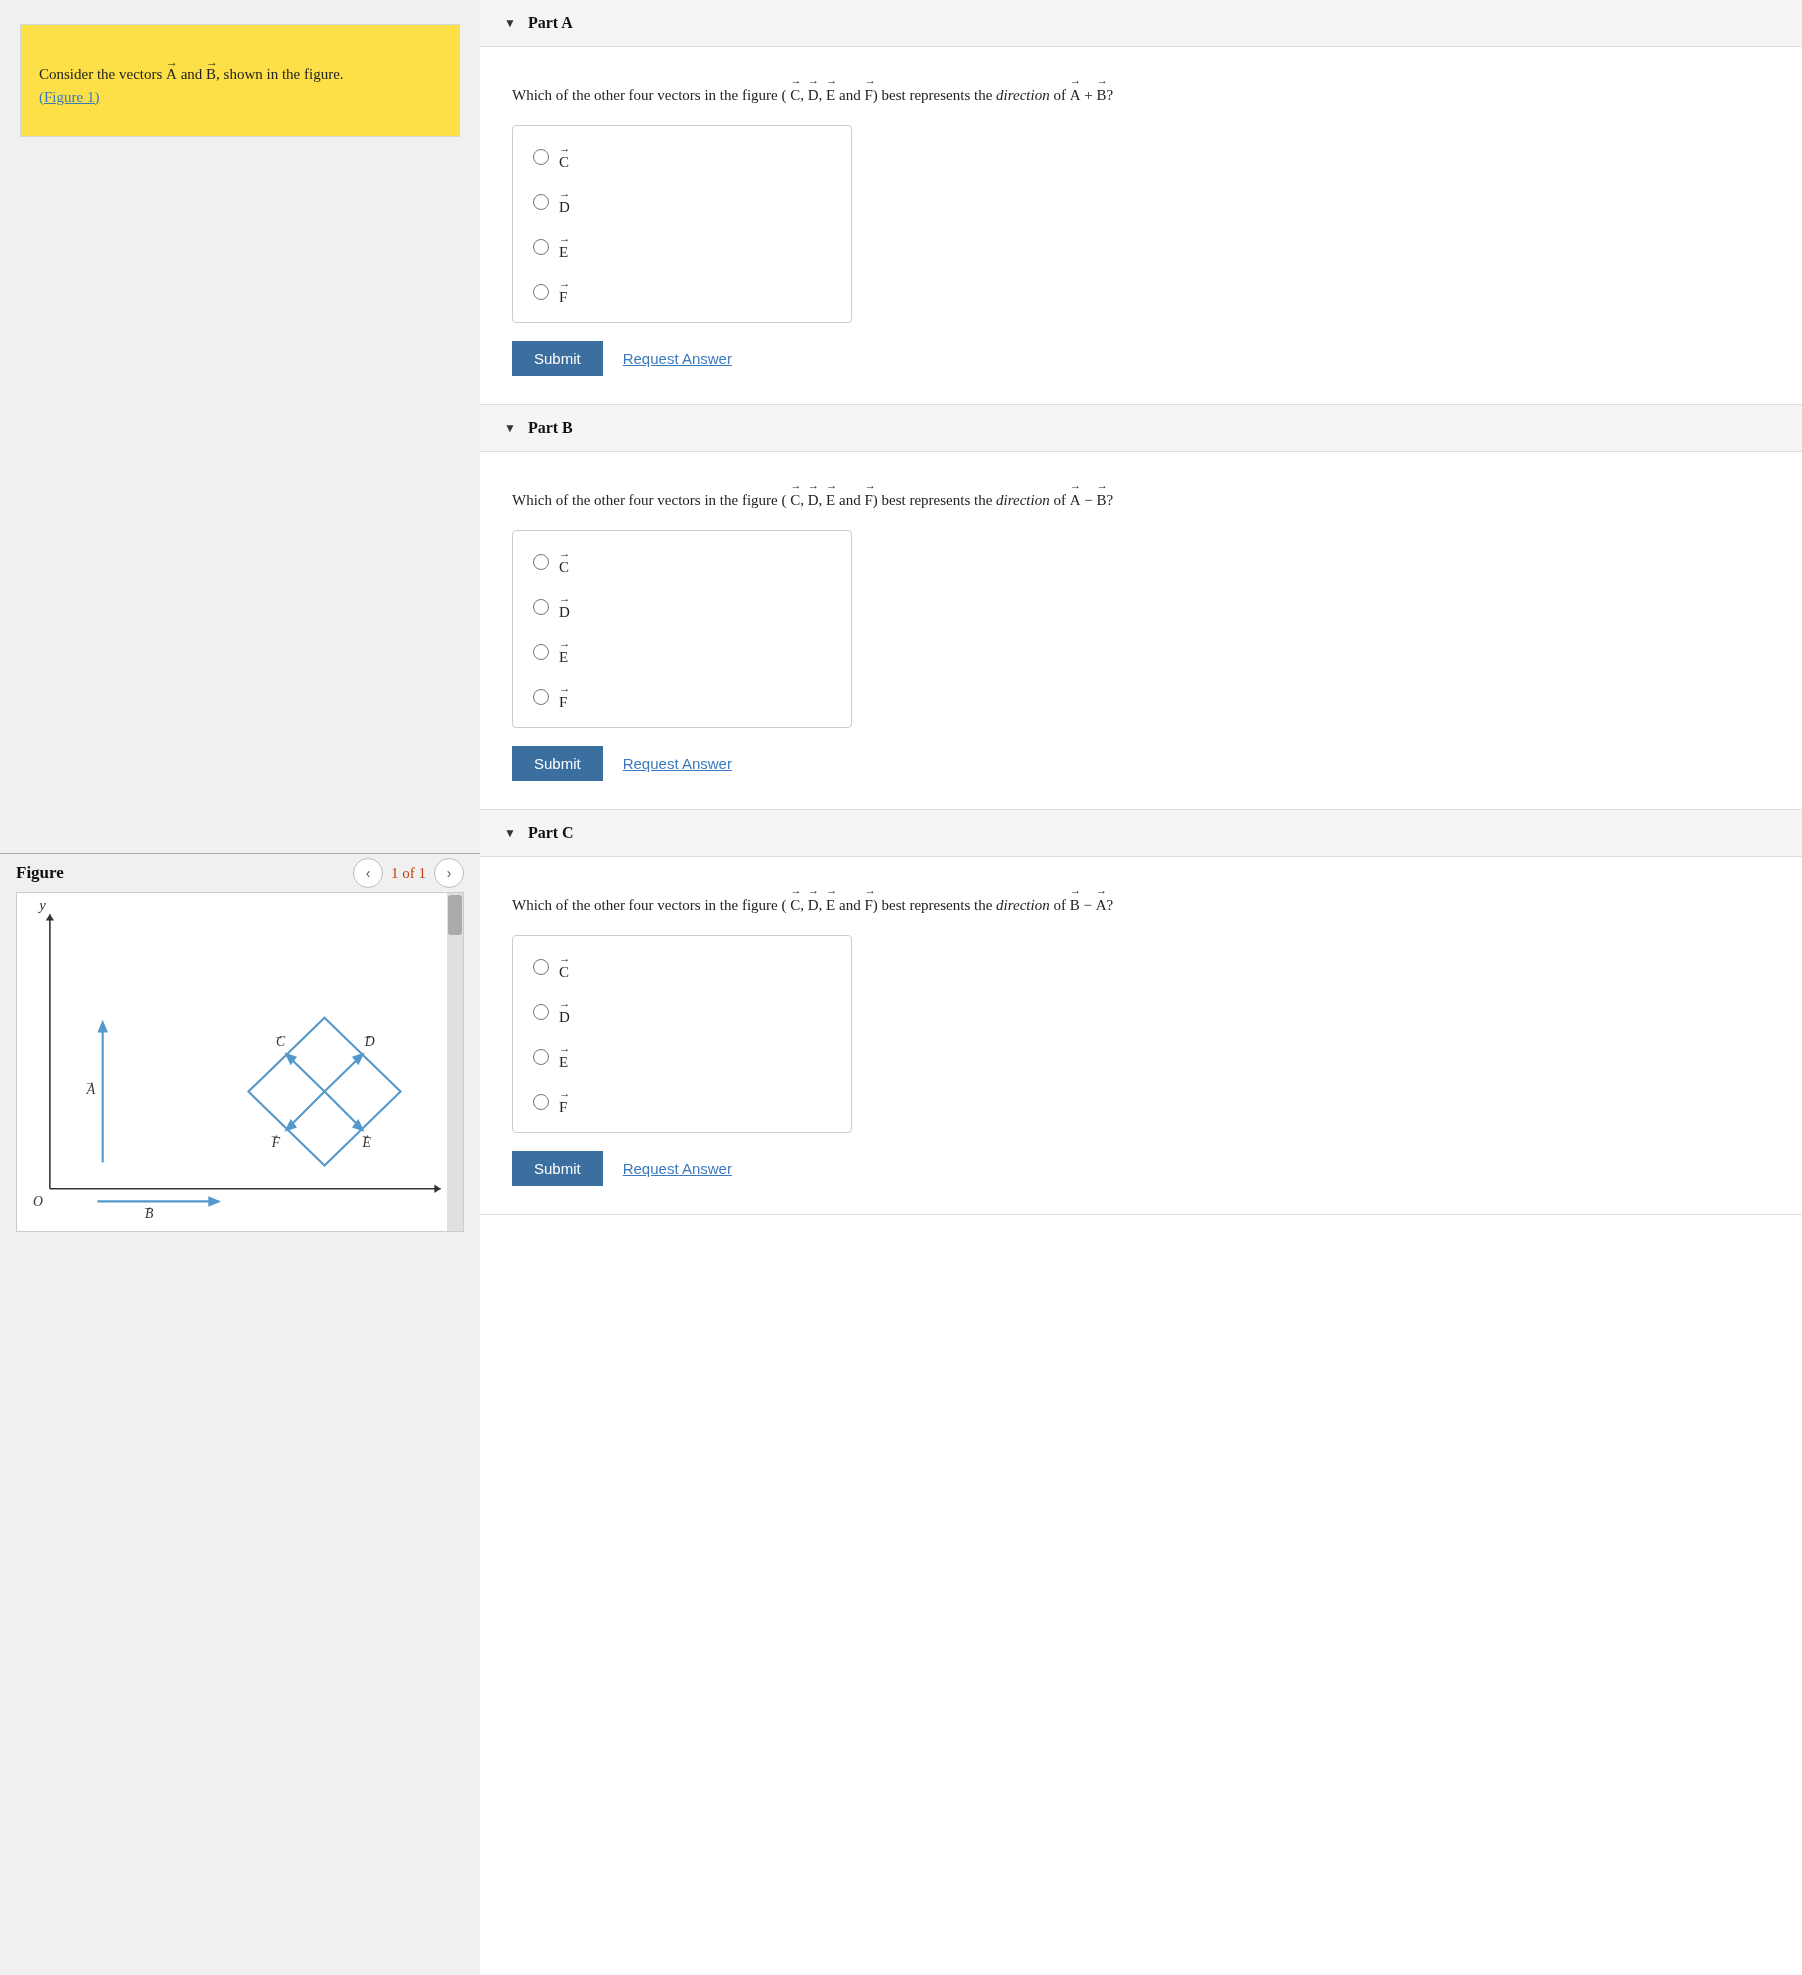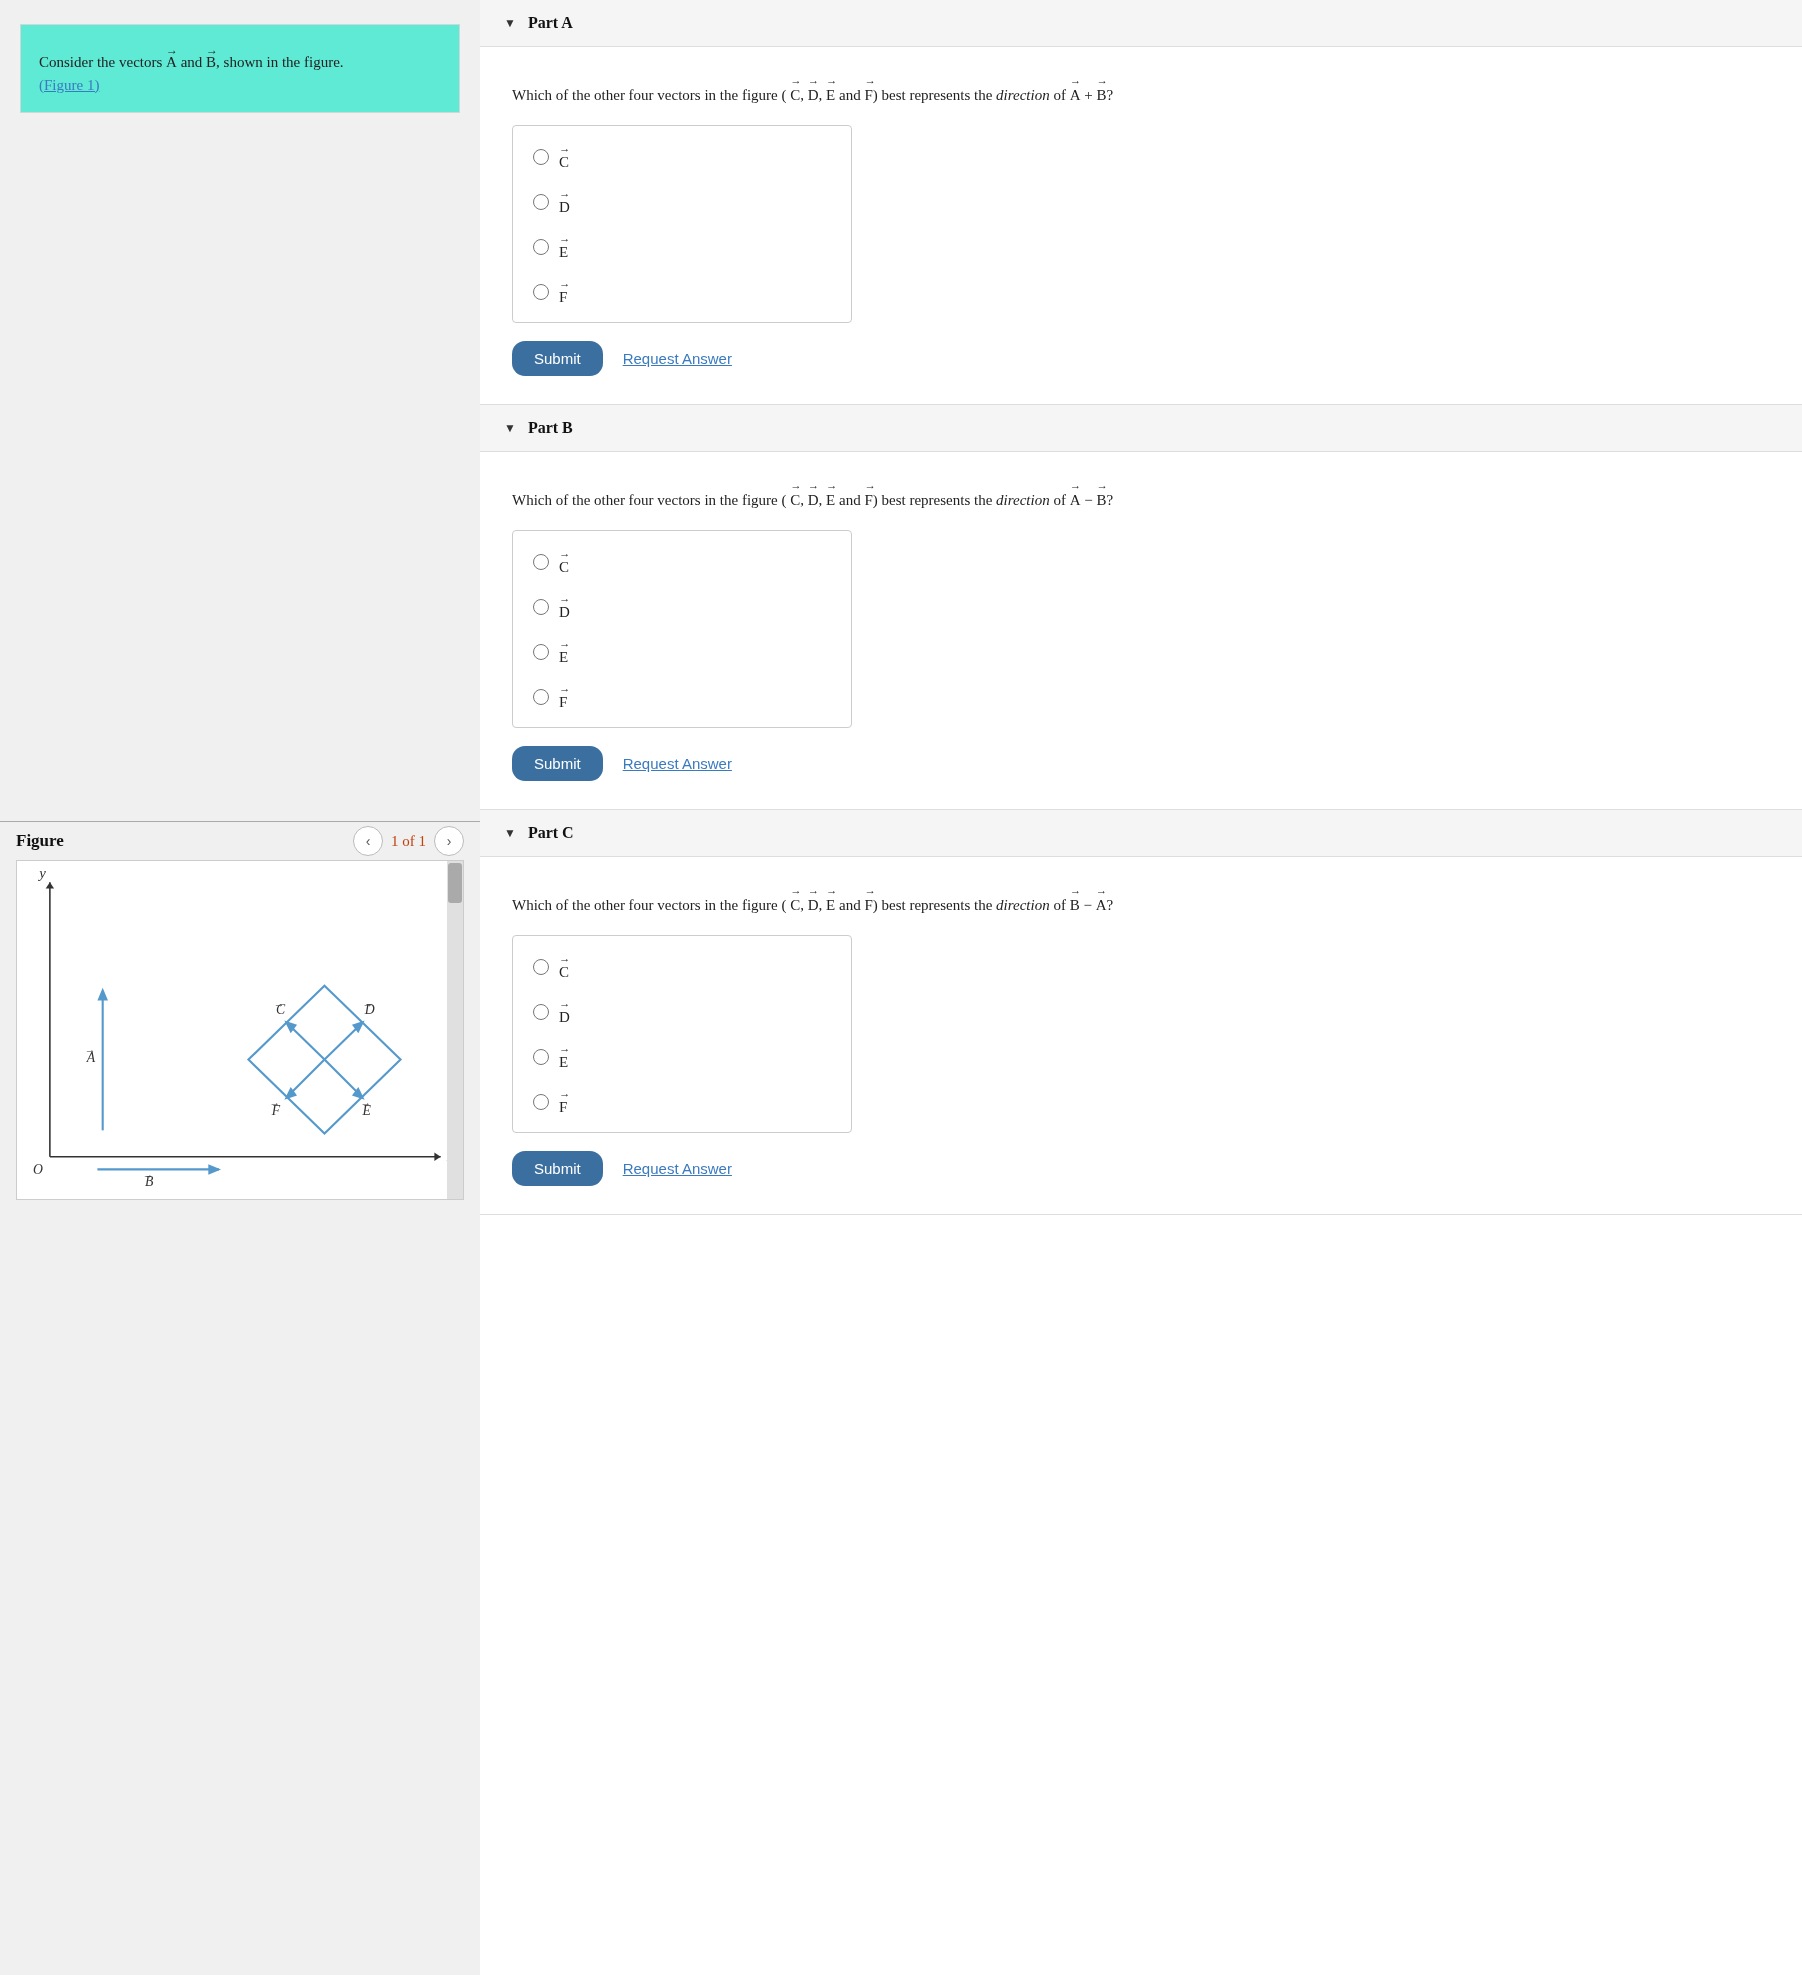--- a/index.html
+++ b/index.html
@@ -16,24 +16,24 @@
     .left-panel {
       width: 480px;
       min-width: 480px;
       background: #f0f0f0;
       display: flex;
       flex-direction: column;
       padding: 0;
     }
 
     .context-box {
-      background: #5eead4;
+      background: #fde047;
       border: 1px solid #cdd8d8;
-      margin: 24px 20px 8px 20px;
-      padding: 16px 18px;
+      margin: 24px 20px 16px 20px;
+      padding: 28px 18px;
       font-size: 15px;
       color: #222;
       line-height: 1.5;
     }
 
     .context-box a {
       color: #3a7abf;
       text-decoration: underline;
     }
 
@@ -197,21 +197,21 @@
       gap: 20px;
       margin-top: 4px;
     }
 
     .submit-btn {
       background: #3a6fa0;
       color: #fff;
       border: none;
       padding: 9px 22px;
       font-size: 15px;
-      border-radius: 13px;
+      border-radius: 0;
       cursor: pointer;
       font-family: Arial, sans-serif;
     }
 
     .request-answer-link {
       color: #3a7abf;
       text-decoration: underline;
       font-size: 15px;
       cursor: pointer;
       background: none;

